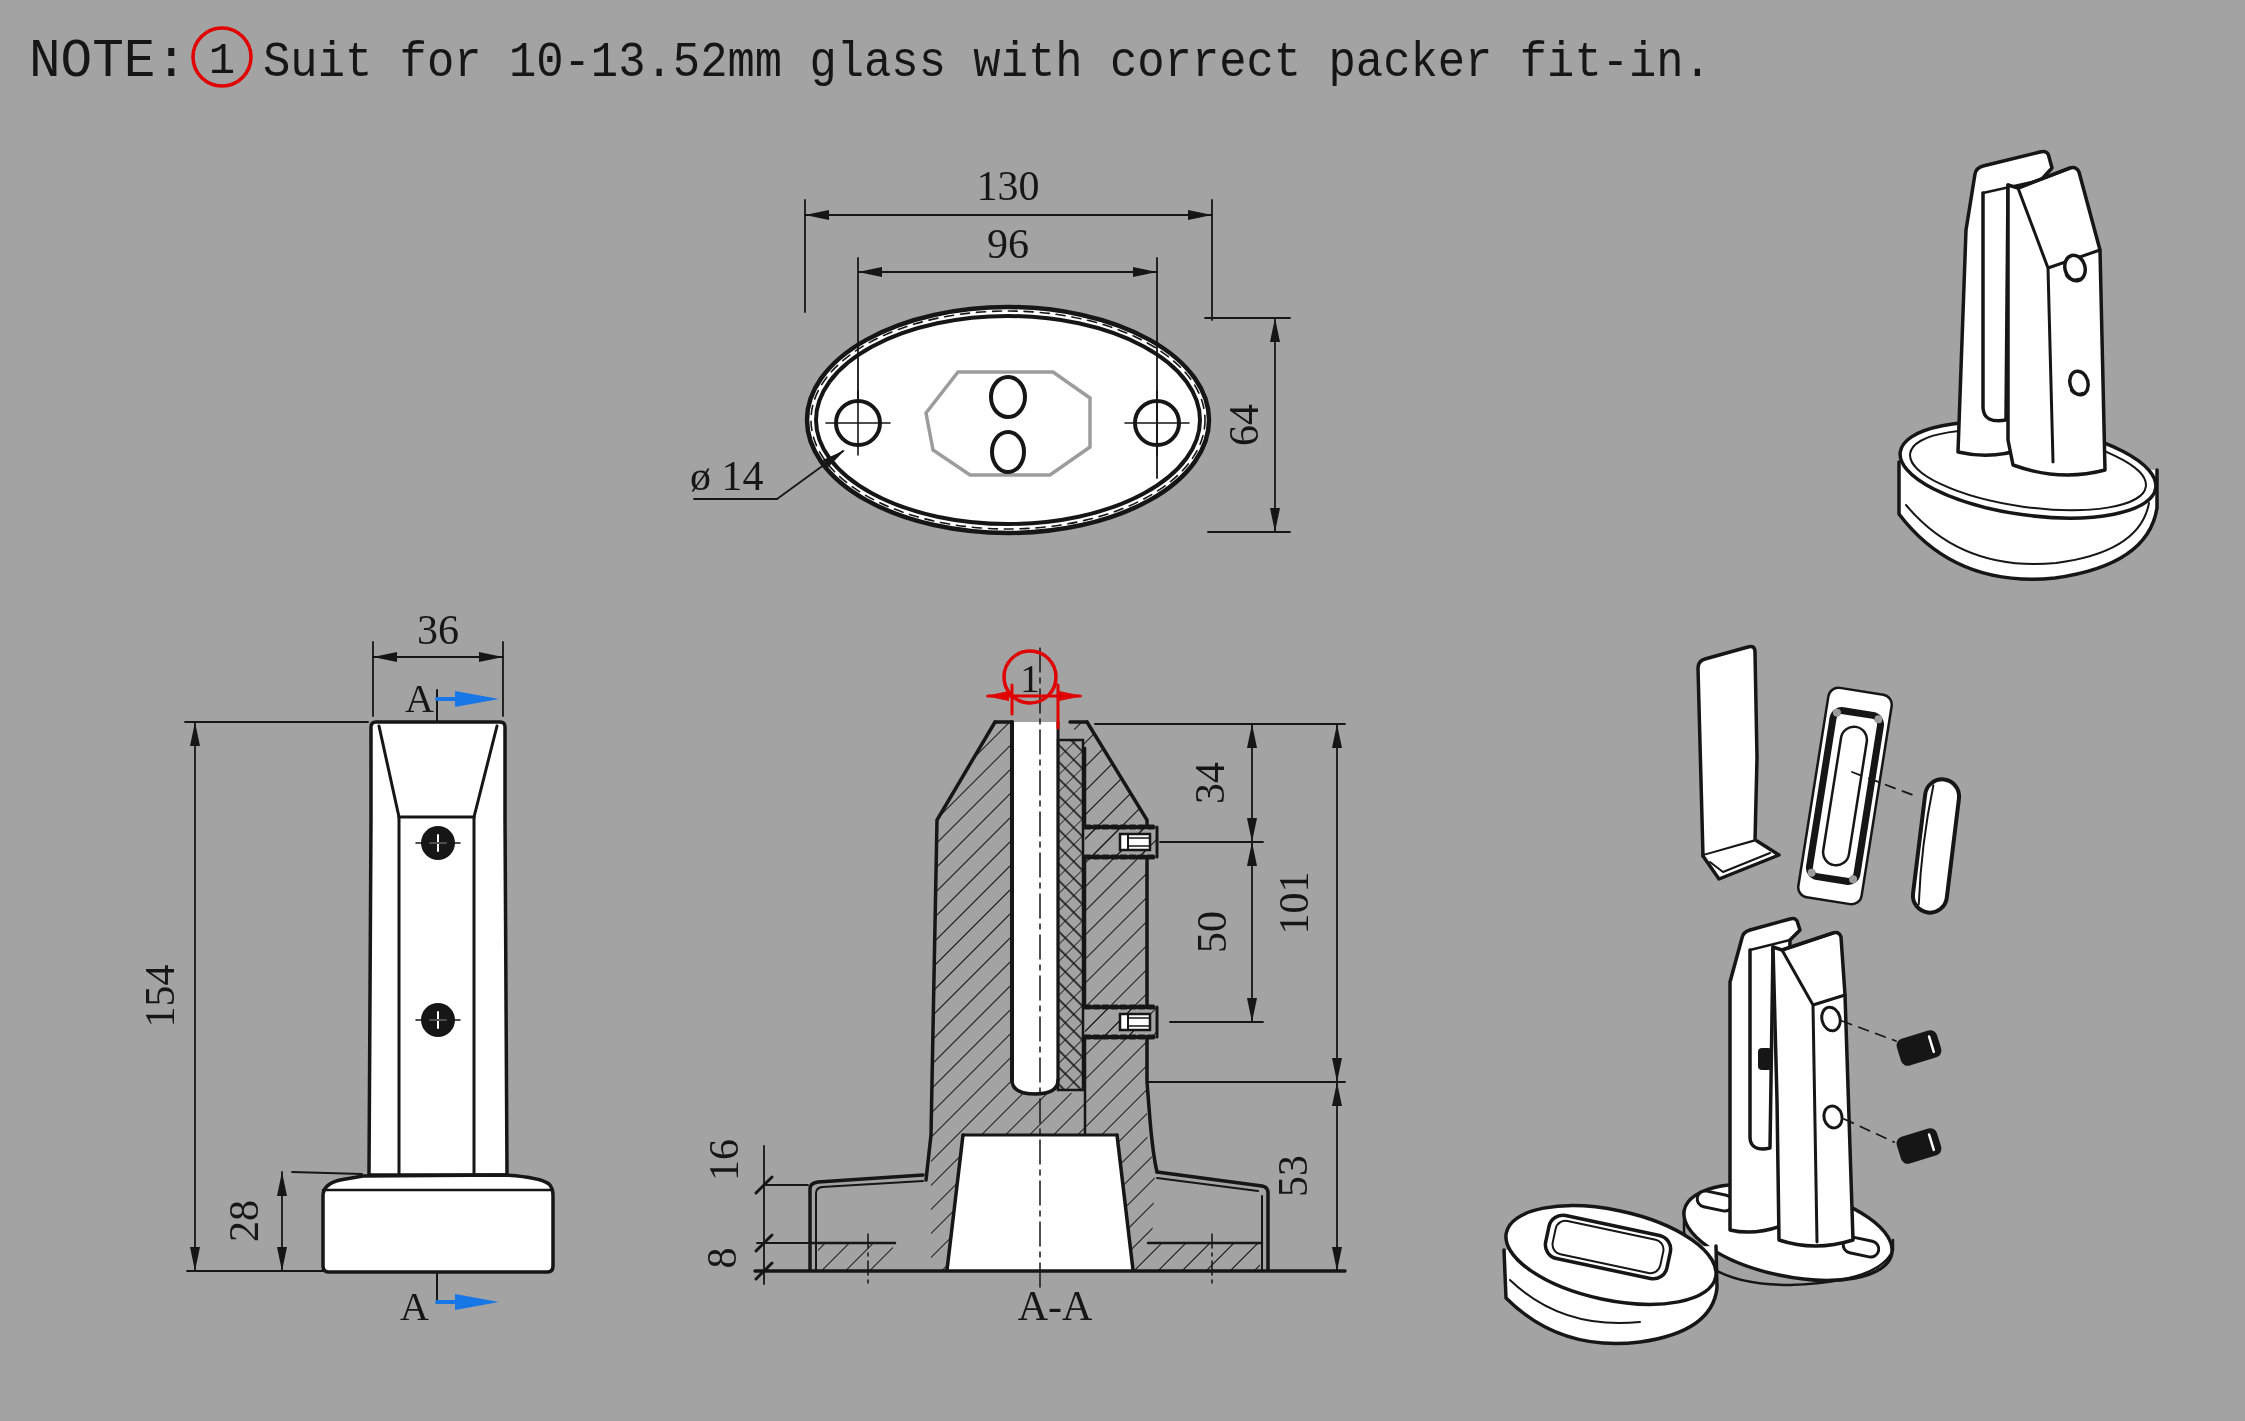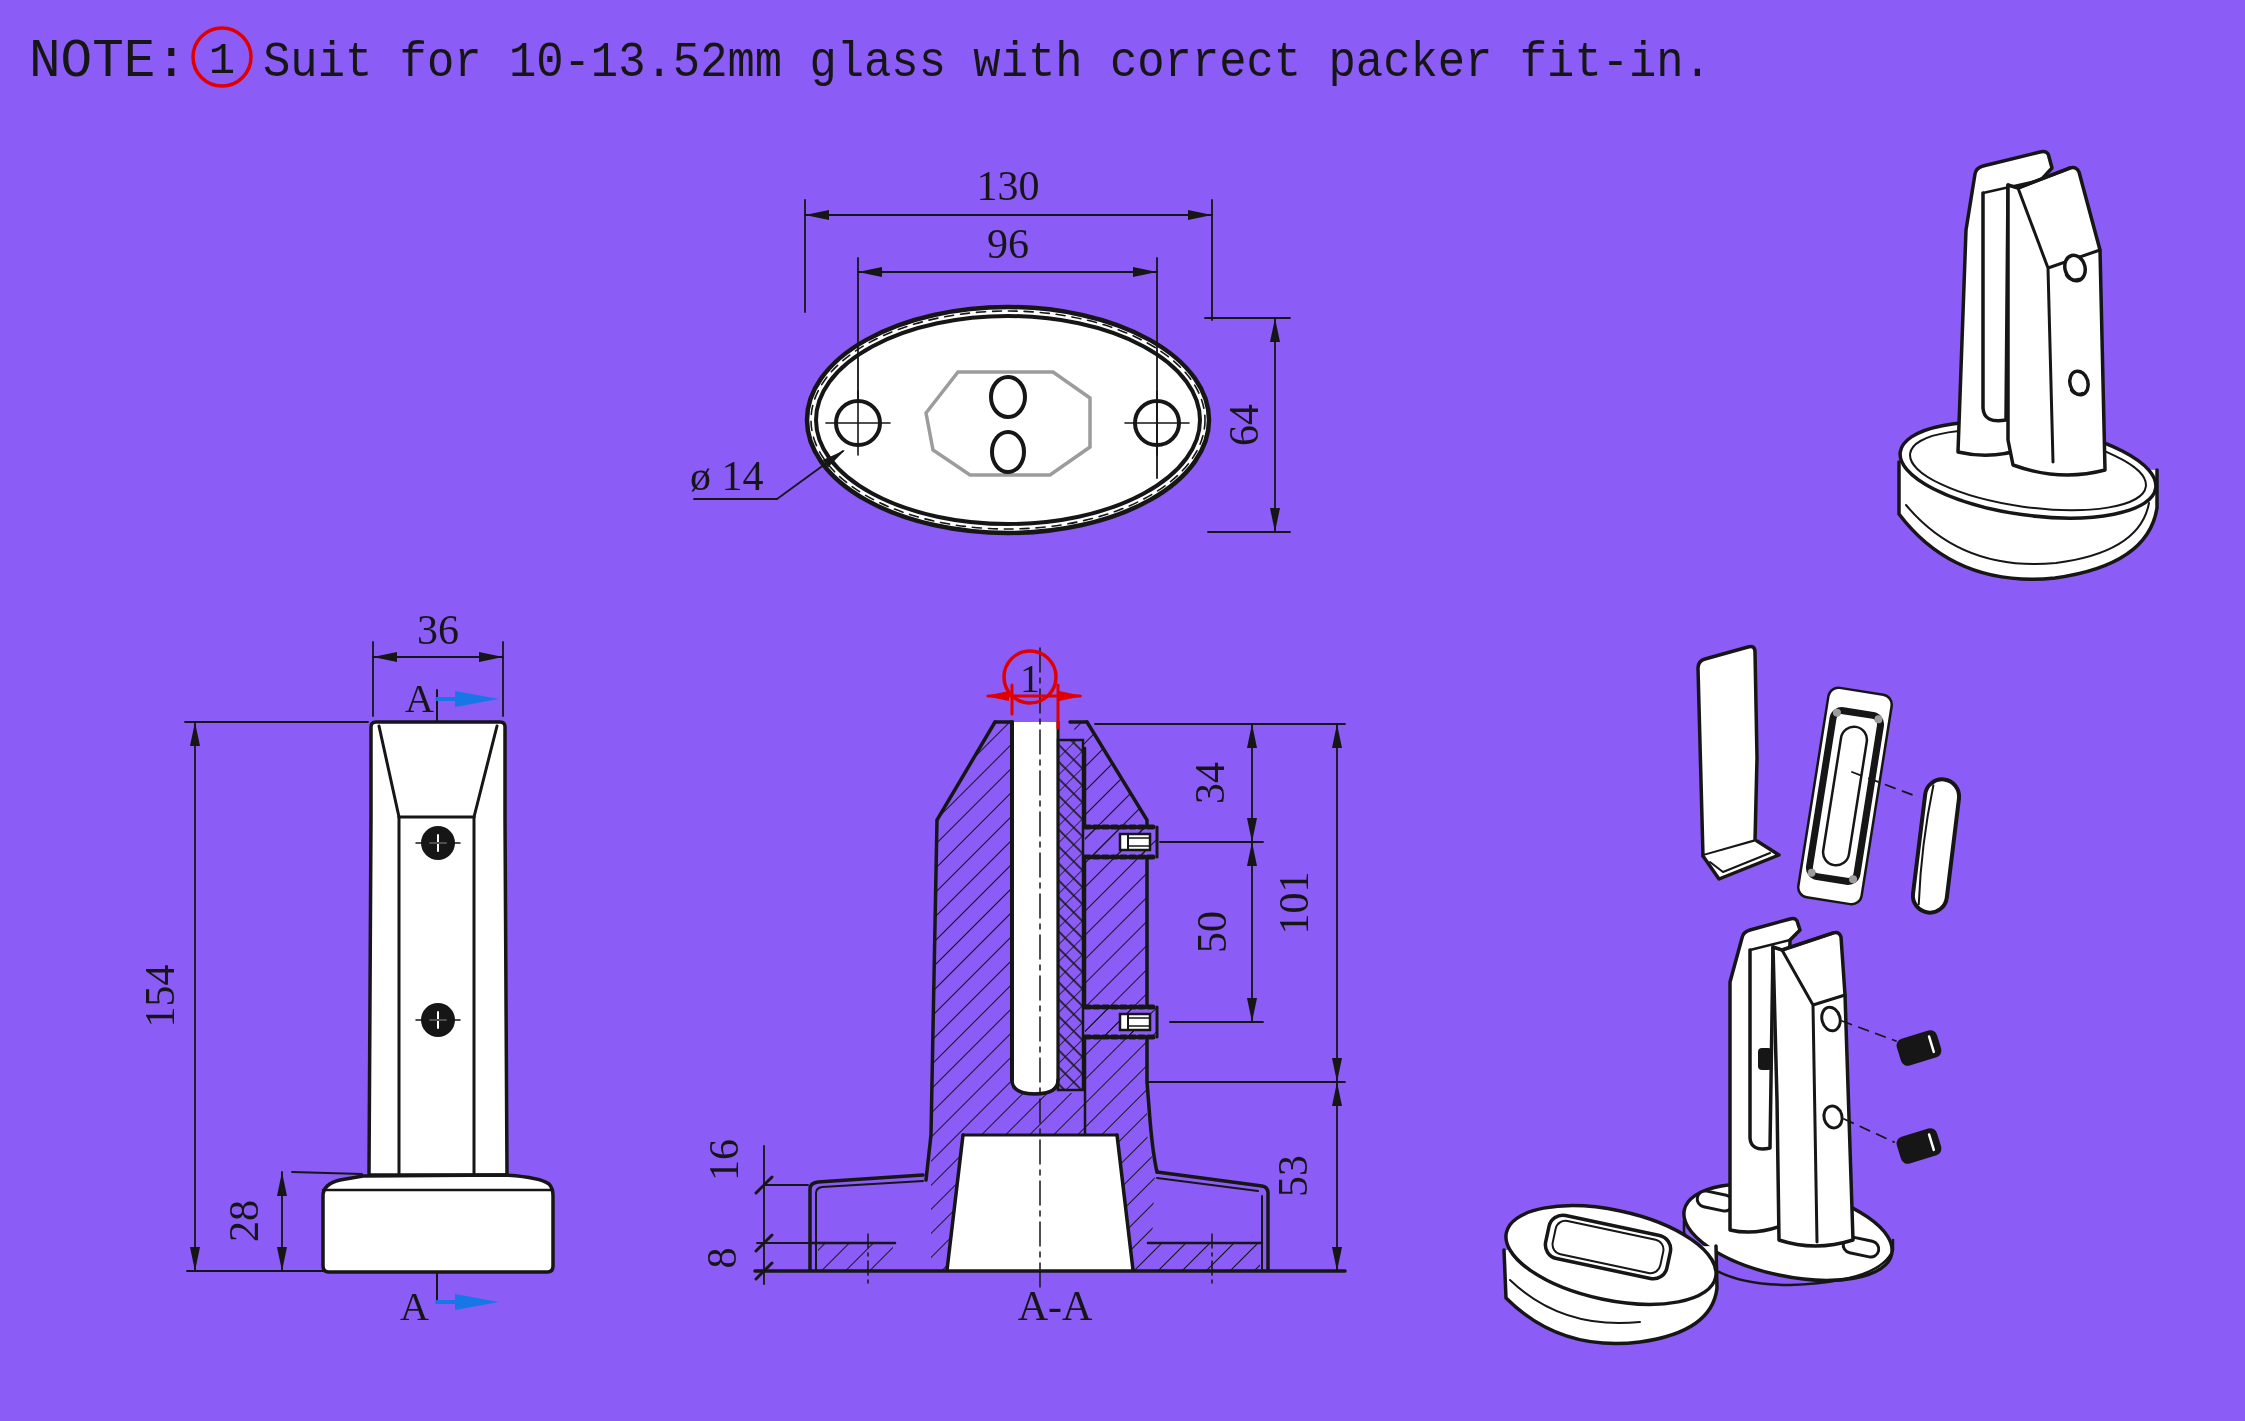--- a/index.html
+++ b/index.html
@@ -1,16 +1,16 @@
 <!DOCTYPE html>
 <html><head>
 <meta charset="utf-8">
 <style>
   html,body{margin:0;padding:0;background:#ffffff;}
-  .page{width:2245px;height:1421px;position:relative;background:#8b5cf6;overflow:hidden;}
+  .page{width:2245px;height:1421px;position:relative;background:#a3a3a3;overflow:hidden;}
   svg{display:block;}
   text{font-family:"Liberation Serif", serif;fill:#161616;}
   .dim{font-size:42px;}
   .note-txt{font-family:"Liberation Mono", monospace;}
   .blue-lbl{font-size:40px;}
 </style>
 </head>
 <body>
 
 <div class="page">

